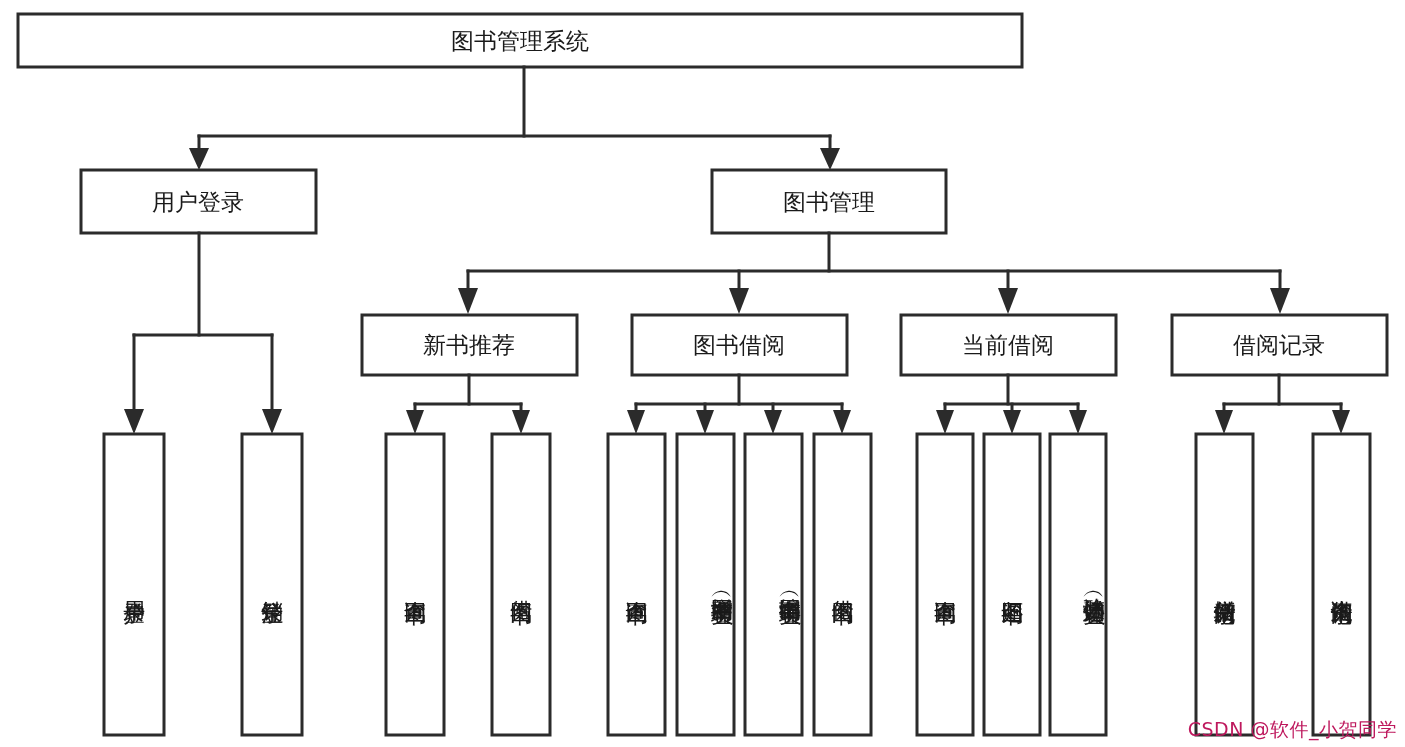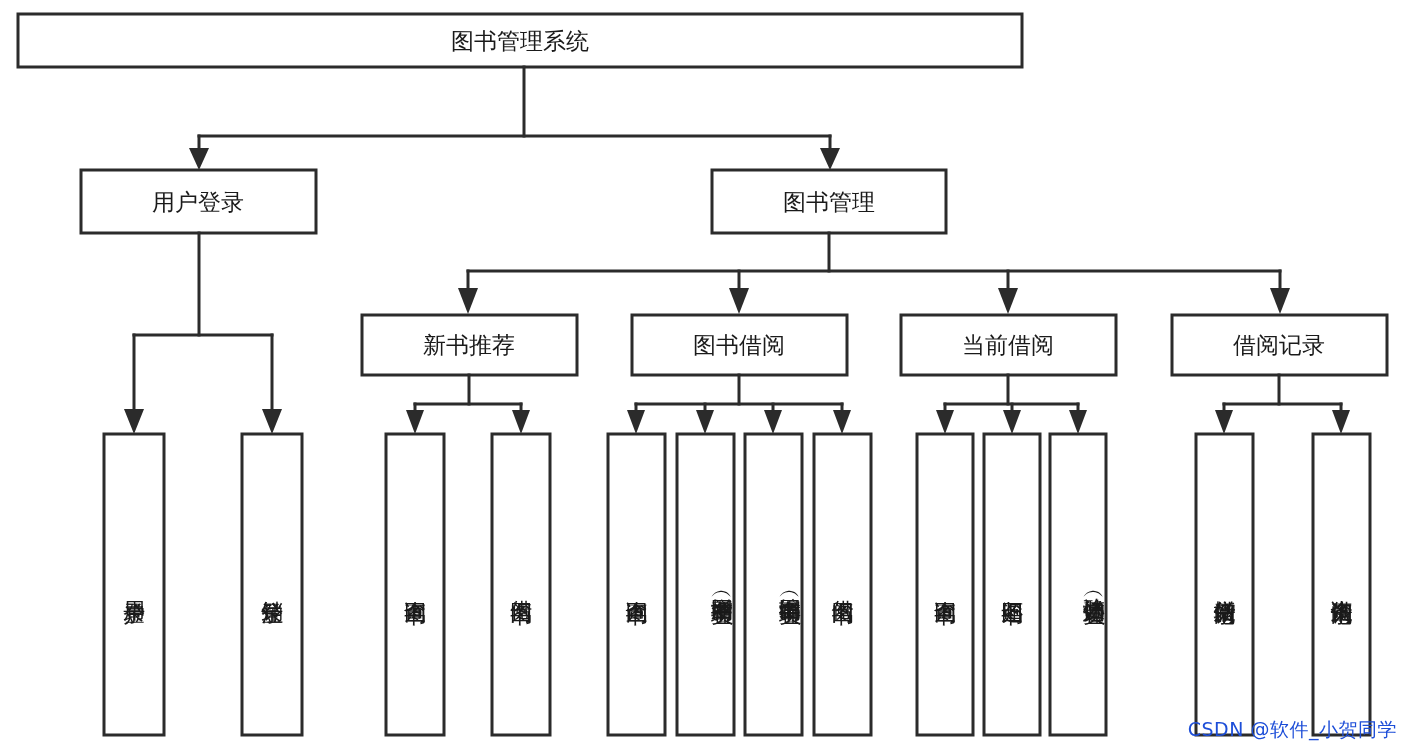--- a/index.html
+++ b/index.html
@@ -64,21 +64,21 @@
     align-items: center;
     justify-content: center;
     pointer-events: none;
   }
   .watermark {
     position: absolute;
     right: 8px;
     bottom: 4px;
     font-family: "DejaVu Sans", "Liberation Sans", sans-serif;
     font-size: 19px;
-    color: #1d4ed8;
+    color: #be185d;
     white-space: nowrap;
     letter-spacing: 0.5px;
     margin-top: 40px;
   }
 </style>
 </head>
 <body>
 
 <div id="diagram-root">
 

